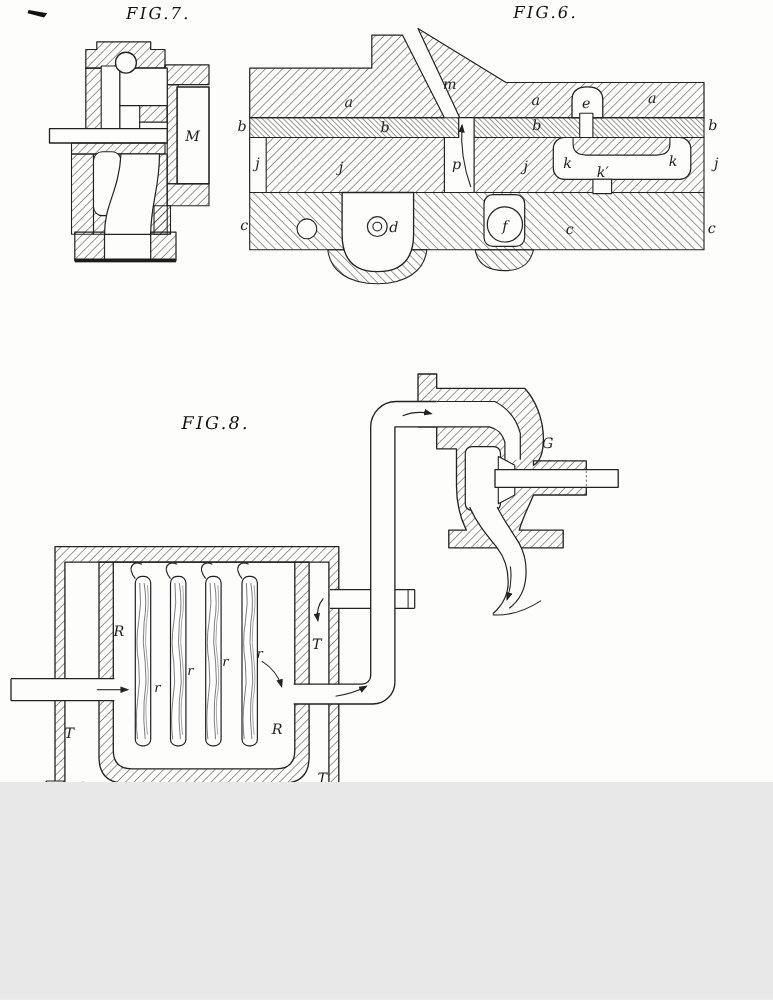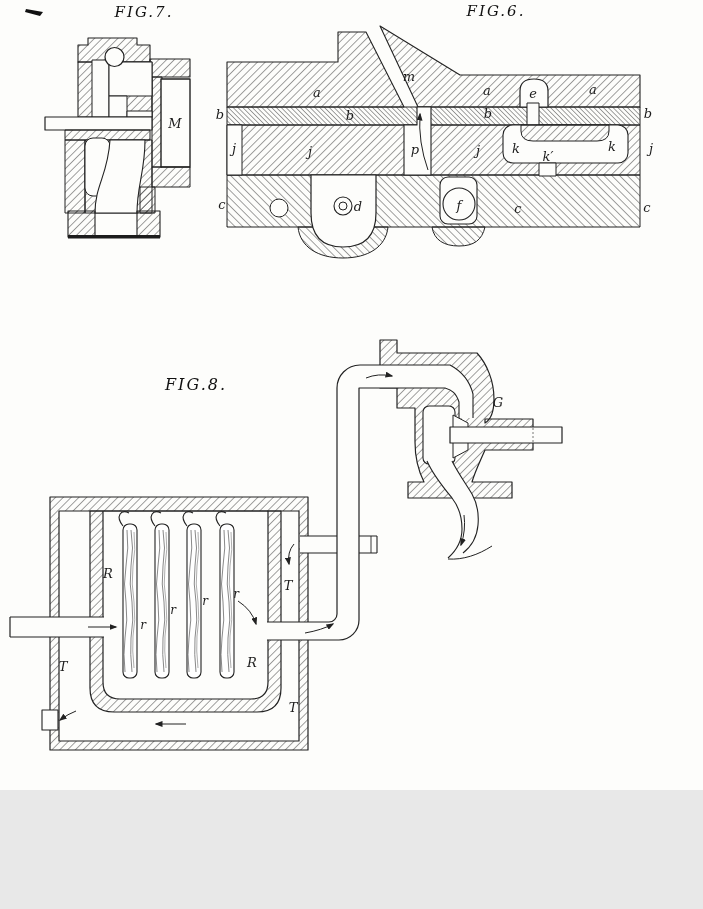--- a/index.html
+++ b/index.html
@@ -1,16 +1,16 @@
 <!DOCTYPE html>
 <html><head>
 <meta charset="utf-8">
 <style>
   html,body{margin:0;padding:0;background:#e8e8e8;}
-  .sheet{position:relative;width:703px;height:790px;background:#fdfdfb;overflow:hidden;
+  .sheet{position:relative;width:703px;height:711px;background:#fdfdfb;overflow:hidden;
          font-family:"DejaVu Serif", serif;}
   svg{position:absolute;left:0;top:0;}
   .lbl{font:italic 13px "DejaVu Serif", serif;fill:#1c1c1c;}
   .lbl-sm{font:italic 12px "DejaVu Serif", serif;fill:#1c1c1c;}
   .ttl{font:italic 15px "DejaVu Serif", serif;letter-spacing:2px;fill:#111;}
   .ttl8{font:italic 16px "DejaVu Serif", serif;letter-spacing:2px;fill:#111;}
 </style>
 </head>
 <body>
 

